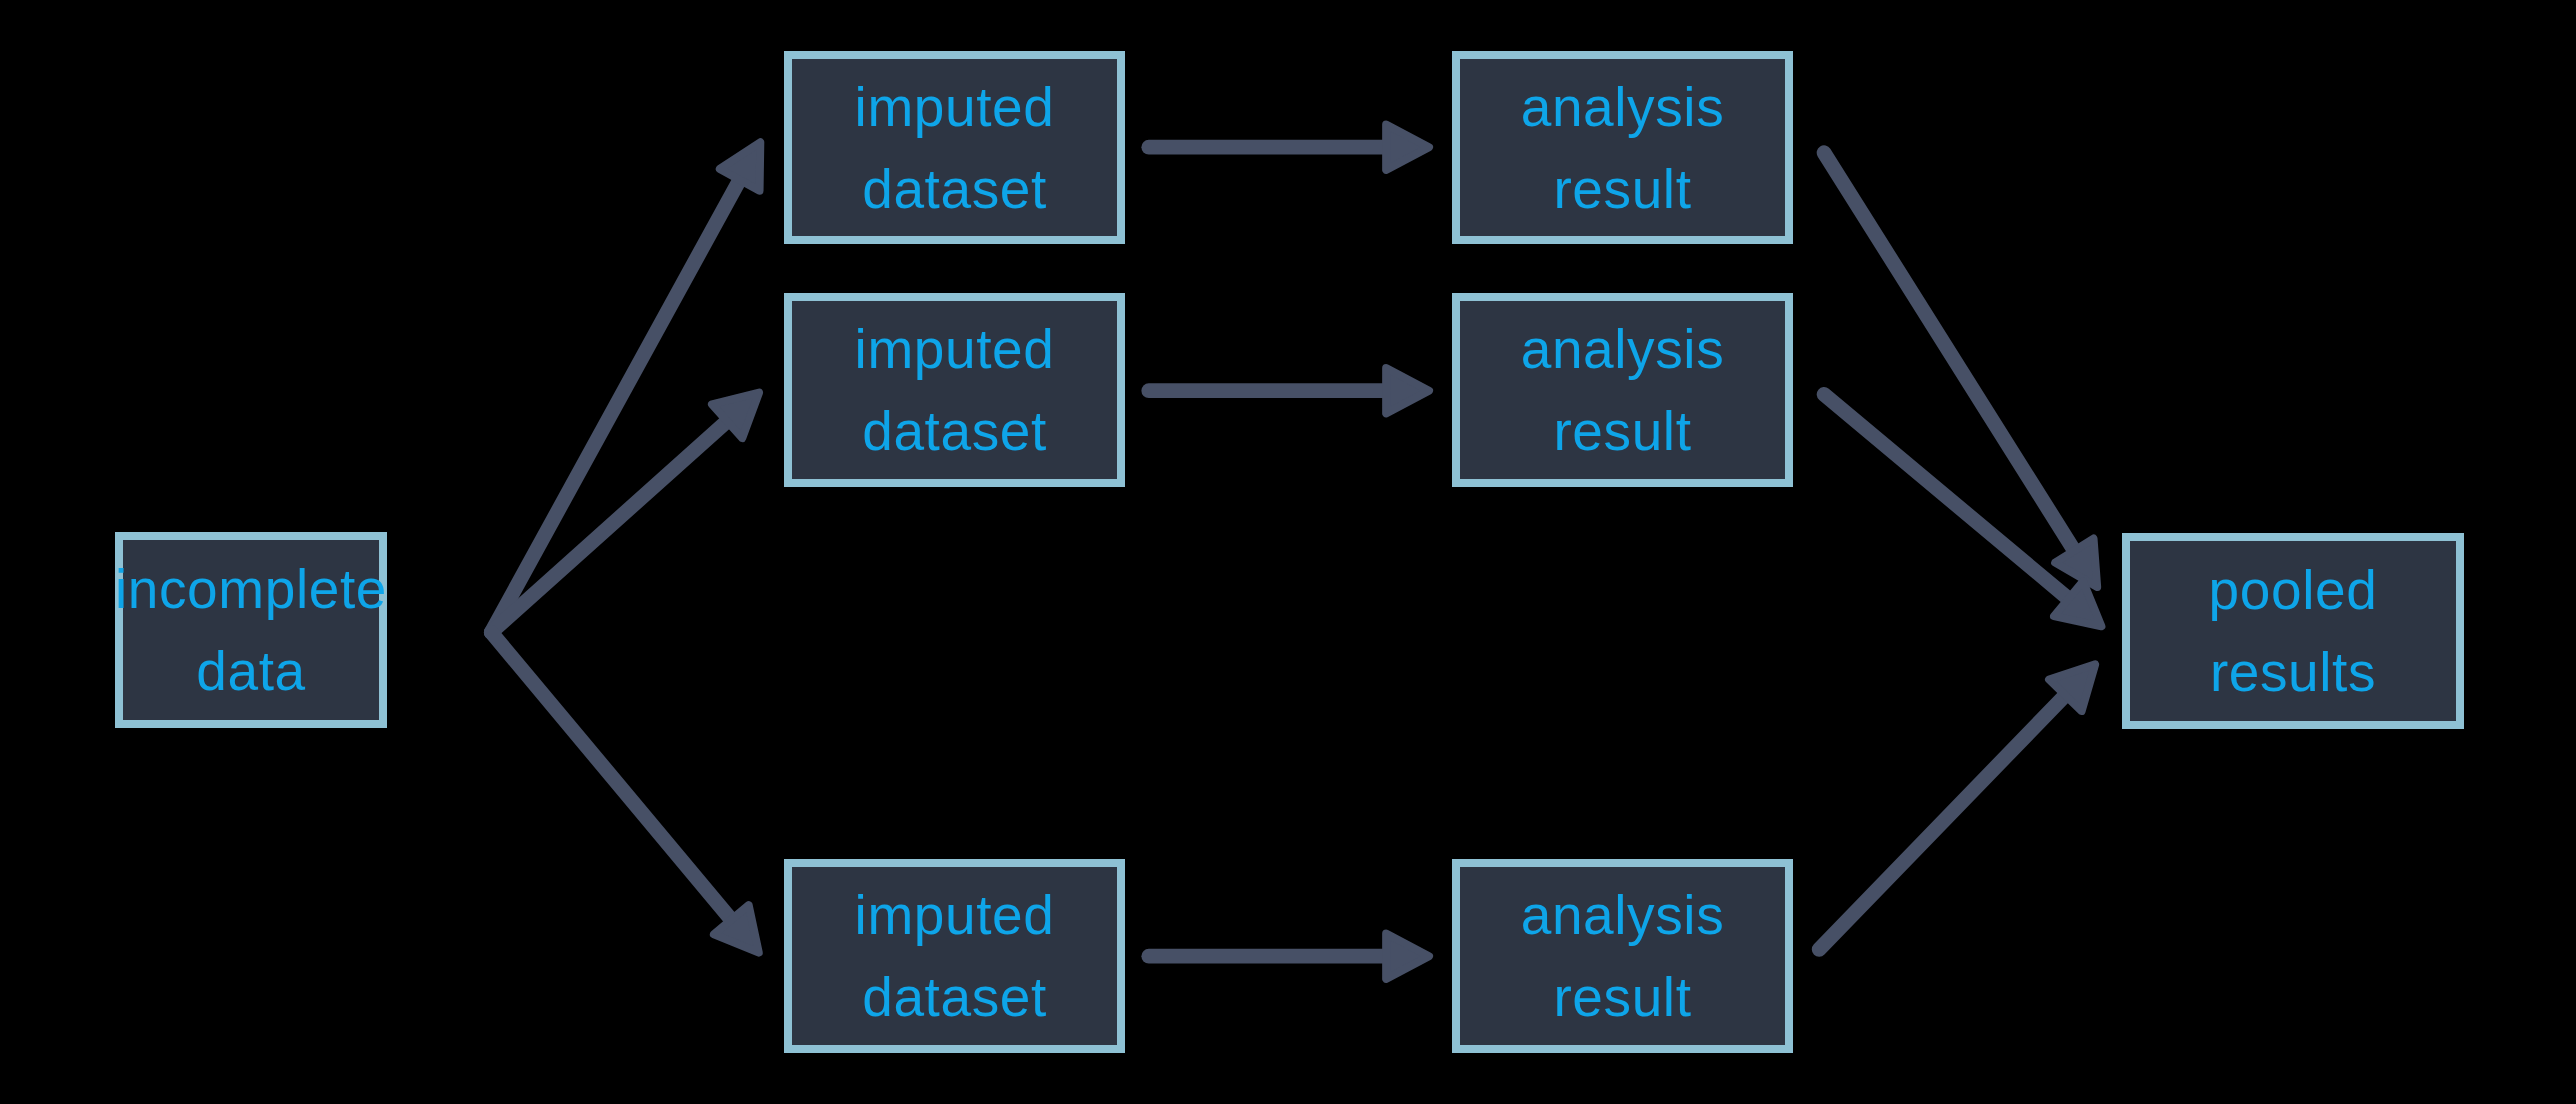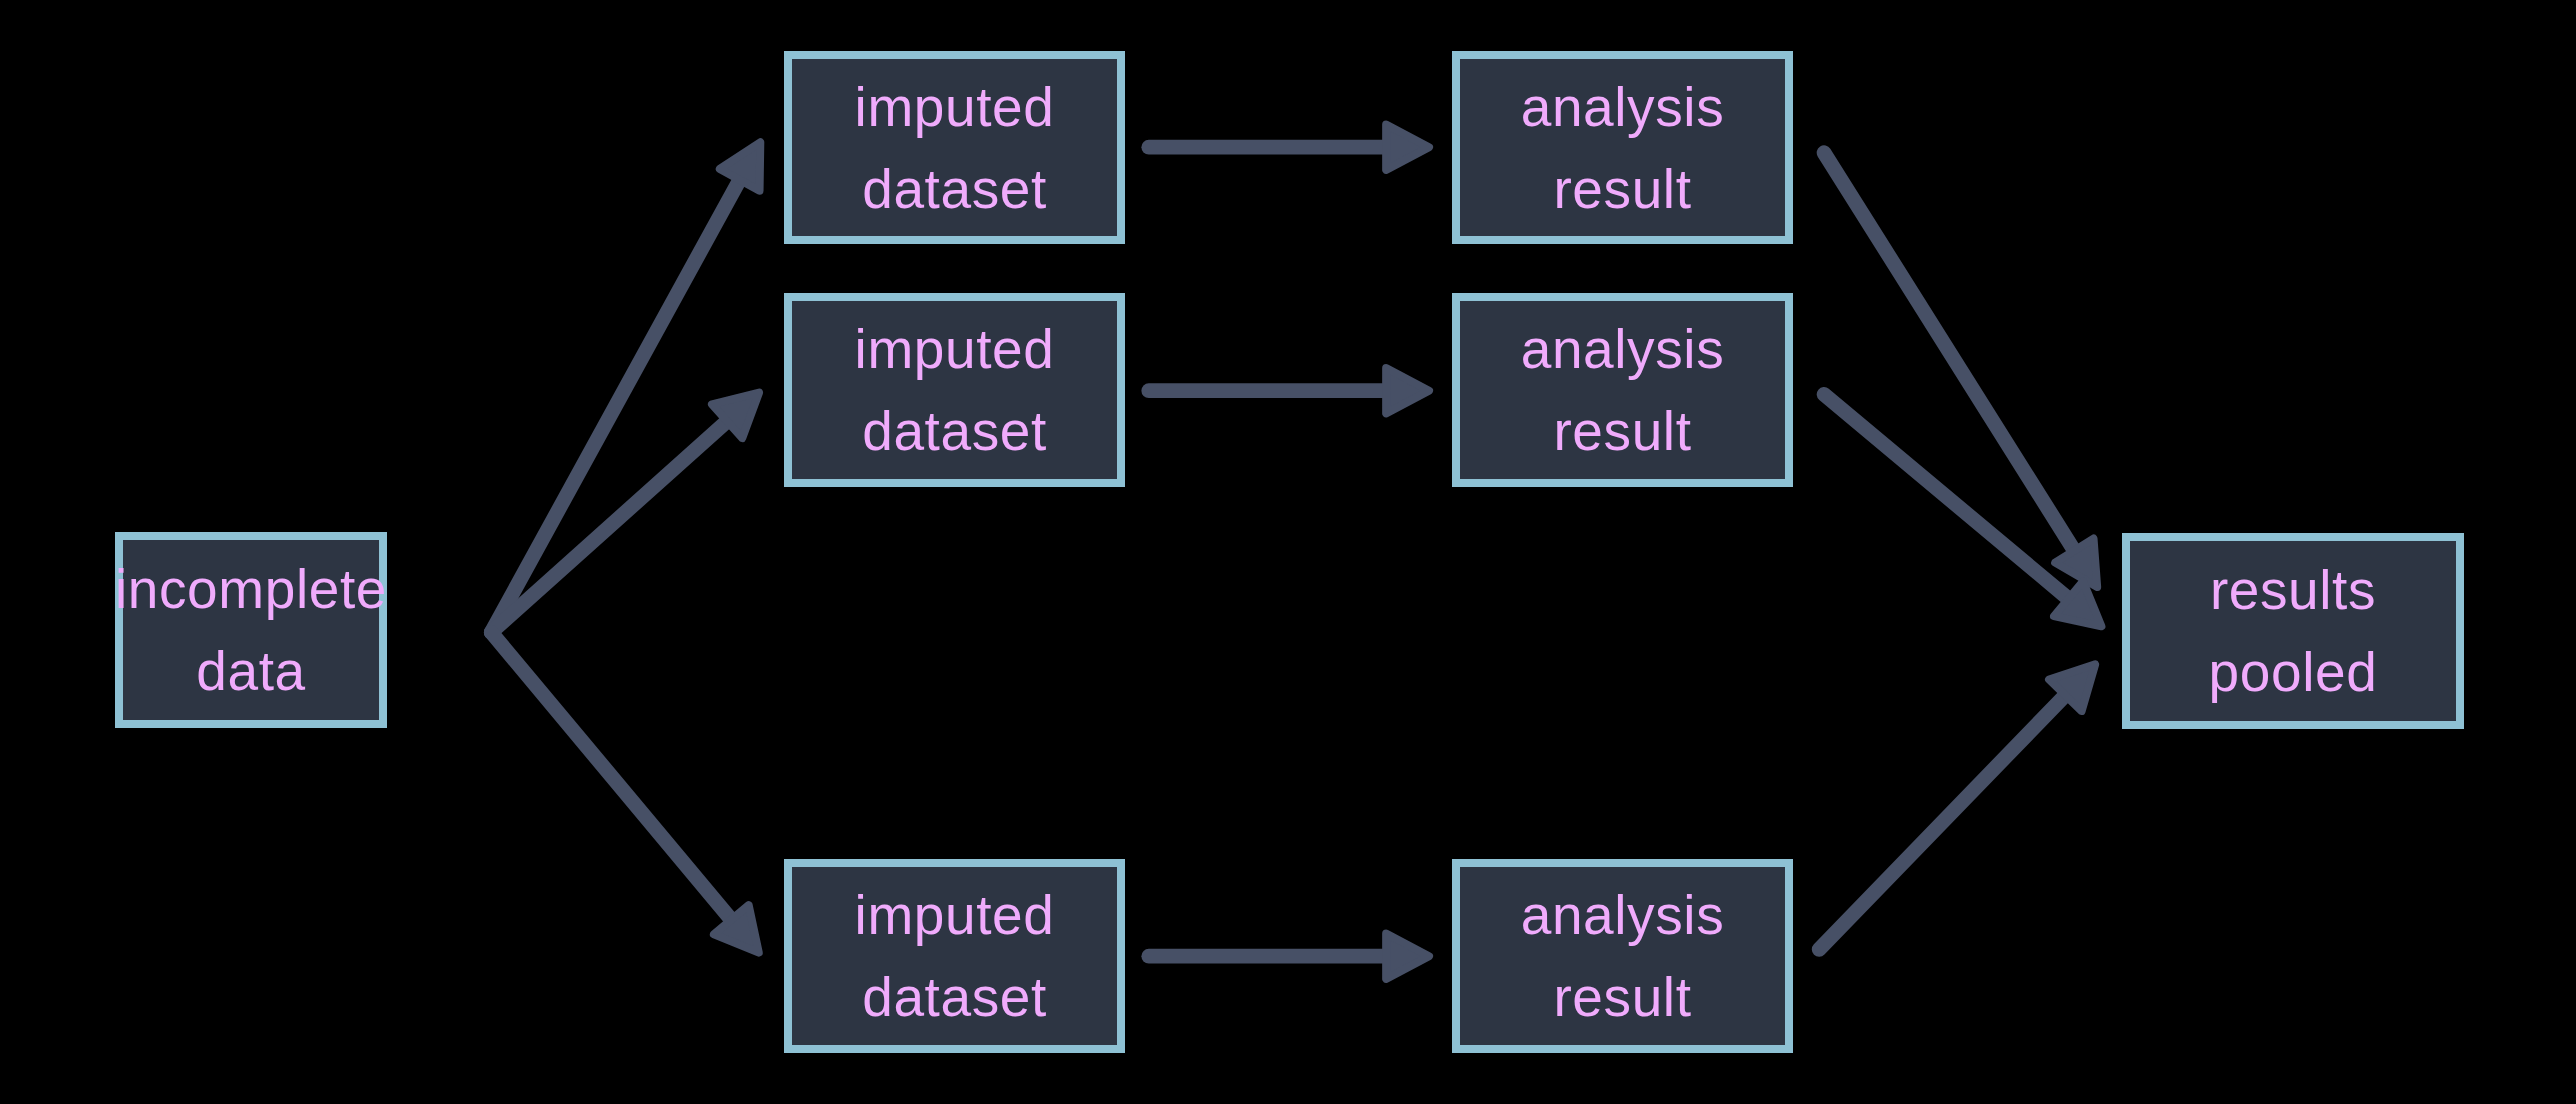--- a/index.html
+++ b/index.html
@@ -21,21 +21,21 @@
     top: 0;
     width: 2576px;
     height: 1104px;
     display: block;
   }
   .node {
     position: absolute;
     box-sizing: border-box;
     background: #2d3543;
     border: 8px solid #8ec1d4;
-    color: #f0abfc;
+    color: #0ea5e9;
     display: flex;
     flex-direction: column;
     align-items: center;
     justify-content: center;
     text-align: center;
     font-size: 55px;
     line-height: 82px;
     font-weight: 400;
     letter-spacing: 0.6px;
   }
@@ -103,18 +103,18 @@
     <span>analysis</span>
     <span>result</span>
   </div>
 
   <div class="node node-analysis-3">
     <span>analysis</span>
     <span>result</span>
   </div>
 
   <div class="node node-pooled">
+    <span>pooled</span>
     <span>results</span>
-    <span>pooled</span>
   </div>
 
 </div>
 
 
 </body></html>

